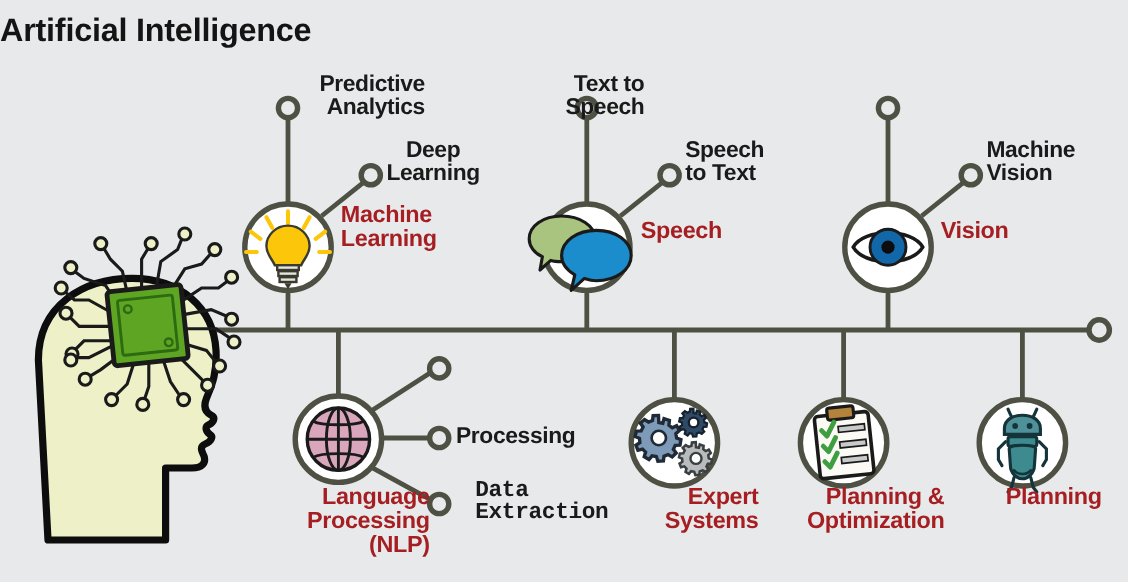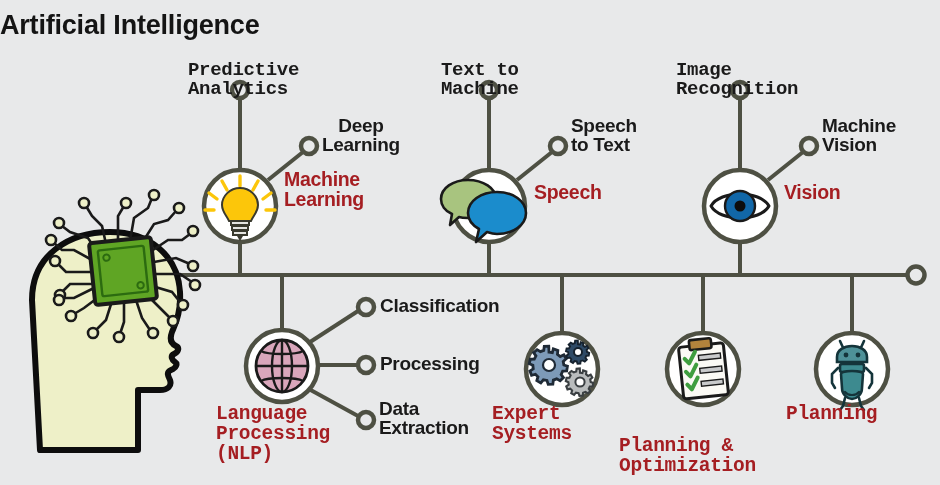--- a/index.html
+++ b/index.html
@@ -17,21 +17,21 @@
   .sublabel{
     color:#1a1a1a;font-weight:bold;font-size:19px;letter-spacing:-0.3px;
   }
   .mainlabel{
     color:#a51e22;font-weight:bold;font-size:19.5px;letter-spacing:-0.3px;
   }
   .title{
     color:#141414;font-weight:bold;font-size:27px;letter-spacing:-0.2px;
     text-align:left;width:940px;left:0;top:12px;
   }
-  .ta-c{text-align:left;font-family:Liberation Mono, monospace;}
+  .ta-c{text-align:right;}
 </style>
 </head>
 <body>
 
 <div id="stage">
 
 <svg width="940" height="485" viewBox="0 0 940 485" xmlns="http://www.w3.org/2000/svg">
   <defs>
     <g id="gear">
       <path d="M0,-10 L2.6,-9.6 3.4,-12.6 6.9,-11.4 6.6,-8.3 8.8,-6.6 11.6,-8 13.4,-4.9 11.1,-2.8 11.6,0 14.4,1 13.8,4.6 10.7,4.8 9.5,7.4 11.3,9.8 8.7,12.3 6,10.8 3.4,11.8 3,14.9 -0.6,15.1 -1.6,12.1 -4.4,11.6 -6.4,14 -9.5,12.2 -8.6,9.2 -10.6,7.2 -13.6,8 -14.9,4.7 -12.3,3 -12.6,0.2 -15.4,-1 -14.6,-4.5 -11.5,-4.6 -10.2,-7.2 -12,-9.6 -9.3,-12 -6.7,-10.4 -4.1,-11.4 -3.7,-14.5 -0.2,-14.7 Z"></path>
@@ -249,38 +249,35 @@
 <div class="lbl title">Artificial Intelligence</div>
 
 <div class="lbl sublabel ta-c" style="left:188px;top:61px;width:166px;">Predictive
 Analytics</div>
 <div class="lbl sublabel" style="left:322px;top:116px;text-align:center;">Deep
 Learning</div>
 <div class="lbl mainlabel" style="left:284px;top:170px;">Machine
 Learning</div>
 
 <div class="lbl sublabel ta-c" style="left:441px;top:61px;width:96px;">Text to
-Machine</div>
+Speech</div>
 <div class="lbl sublabel" style="left:571px;top:116px;">Speech
 to Text</div>
 <div class="lbl mainlabel" style="left:534px;top:183px;">Speech</div>
 
-<div class="lbl sublabel ta-c" style="left:676px;top:61px;width:128px;">Image
-Recognition</div>
 <div class="lbl sublabel" style="left:822px;top:116px;">Machine
 Vision</div>
 <div class="lbl mainlabel" style="left:784px;top:183px;">Vision</div>
 
-<div class="lbl sublabel" style="left:380px;top:296px;">Classification</div>
 <div class="lbl sublabel" style="left:380px;top:354px;">Processing</div>
-<div class="lbl sublabel" style="left:379px;top:399px;">Data
+<div class="lbl sublabel" style="left:396px;top:399px;font-family:Liberation Mono, monospace;">Data
 Extraction</div>
 <div class="lbl mainlabel ta-c" style="left:492px;top:405px;width:140px;">Expert
 Systems</div>
 
 <div class="lbl mainlabel ta-c" style="left:216px;top:405px;width:142px;">Language
 Processing
 (NLP)</div>
-<div class="lbl mainlabel ta-c" style="left:619px;top:405px;width:168px;margin-top:32px;">Planning &amp;
+<div class="lbl mainlabel ta-c" style="left:619px;top:405px;width:168px;">Planning &amp;
 Optimization</div>
 <div class="lbl mainlabel ta-c" style="left:786px;top:405px;width:132px;">Planning</div>
 
 </div>
 
 </body></html>

